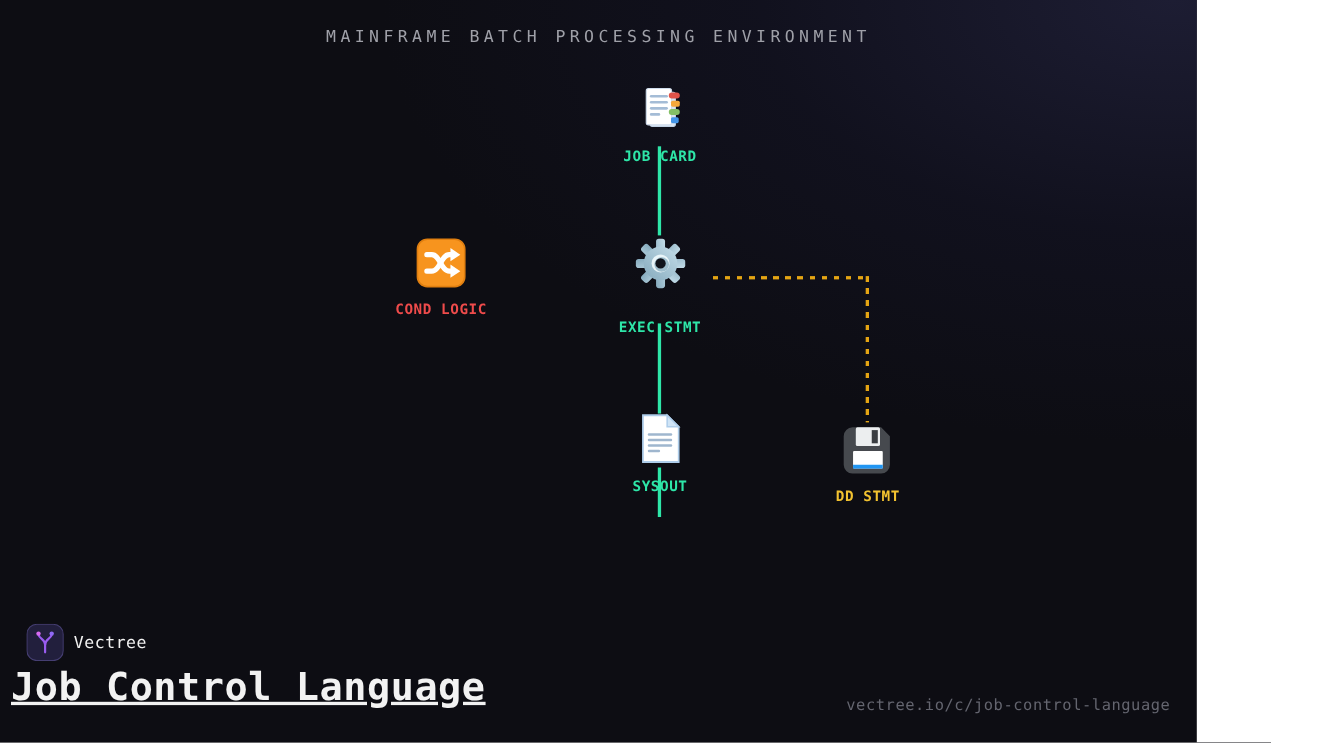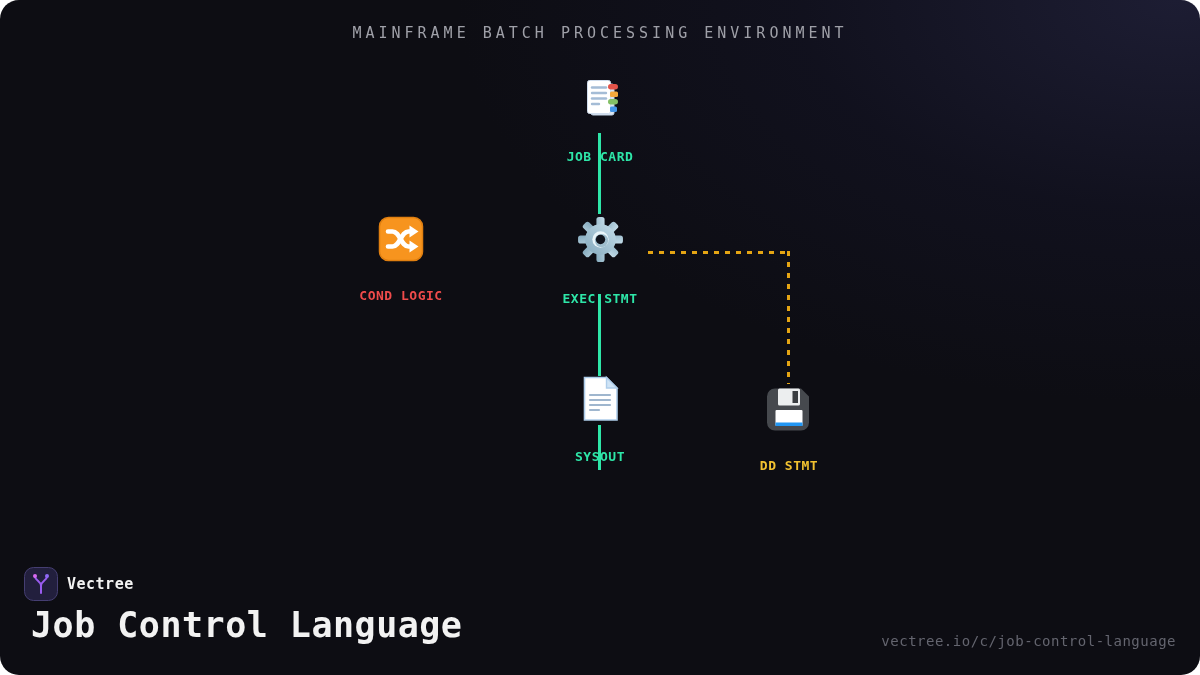--- a/index.html
+++ b/index.html
@@ -1,24 +1,23 @@
 <!DOCTYPE html>
 <html style="--background: #0d0d13; --background-glow: #1d1d33; --title-text: #9fa0a8; --edge-green: #2ee6a8; --edge-gold: #e5a513; --footer-text: #f2f2f2; --url-text: #64656f; --logo-bg: #221f3d; --logo-border: #453e72; --logo-stroke: #9a5cf0;"><head>
 <meta charset="utf-8">
 <style>
   * { margin:0; padding:0; box-sizing:border-box; }
   html,body { width:1200px; height:675px; overflow:hidden; }
   body { font-family:"DejaVu Sans Mono","Liberation Mono",monospace; }
 
   .stage{
-    position:relative; width:1200px; height:675px;
+    position:relative; width:1088px; height:675px;
     background:
       radial-gradient(1000px 560px ellipse at 98% 0%, var(--background-glow) 0%, rgba(20,20,38,0.55) 38%, rgba(13,13,19,0) 72%),
       var(--background);
-    border-radius: 19px;
   }
 
   
   .diagram-title{
     position:absolute; top:24px; left:0; width:100%;
     text-align:center; font-size:15px; font-weight:400;
     letter-spacing:4px; color:var(--title-text);
   }
 
   
@@ -33,41 +32,42 @@
   }
   #edge-exec-dd-v{
     left:787px; top:251px; width:3px; height:133px;
     background:repeating-linear-gradient(180deg, var(--edge-gold) 0 5px, transparent 5px 11px);
   }
 
   
   .node{ position:absolute; width:140px; display:flex; flex-direction:column; align-items:center; z-index:5; }
   .node .icon{ display:block; line-height:0; }
   .node .node-label{
-    margin-top:27px; font-size:13px; font-weight:700; letter-spacing:0.5px;
+    margin-top:13px; font-size:13px; font-weight:700; letter-spacing:0.5px;
     line-height:14px; white-space:nowrap;
   }
   #node-job-card  { left:530px; top:74px;  }
   #node-cond-logic{ left:331px; top:216px; }
   #node-exec-stmt { left:530px; top:214px; }
   #node-exec-stmt .node-label{ margin-top:27px; }
   #node-sysout    { left:530px; top:375px;align-items:center; }
   #node-dd-stmt   { left:719px; top:386px;justify-content:space-between; }
 
   
   .footer{ position:absolute; left:0; bottom:0; width:100%; height:120px; }
   .brand-row{ position:absolute; left:24px; top:12px; display:flex; align-items:center; }
   .brand-logo{ width:34px; height:34px; line-height:0; }
   .brand-name{
-    margin-left:9px; color:var(--footer-text); font-size:15px; font-weight:700; letter-spacing:0.5px;
+    margin-left:9px; color:var(--footer-text); font-size:15px; font-weight:400; letter-spacing:0.5px;
   }
   .page-title{
-    position:absolute; left:31px; top:50px;
+    position:absolute; left:10px; top:50px;
     color:var(--footer-text); font-size:35px; font-weight:700; letter-spacing:0.5px;
     white-space:nowrap;
+    text-decoration:underline;
   }
   .page-url{
     position:absolute; right:24px; top:78px;
     color:var(--url-text); font-size:14px; letter-spacing:0.5px;
   }
 </style>
 </head>
 <body>
 
 <div class="stage">

